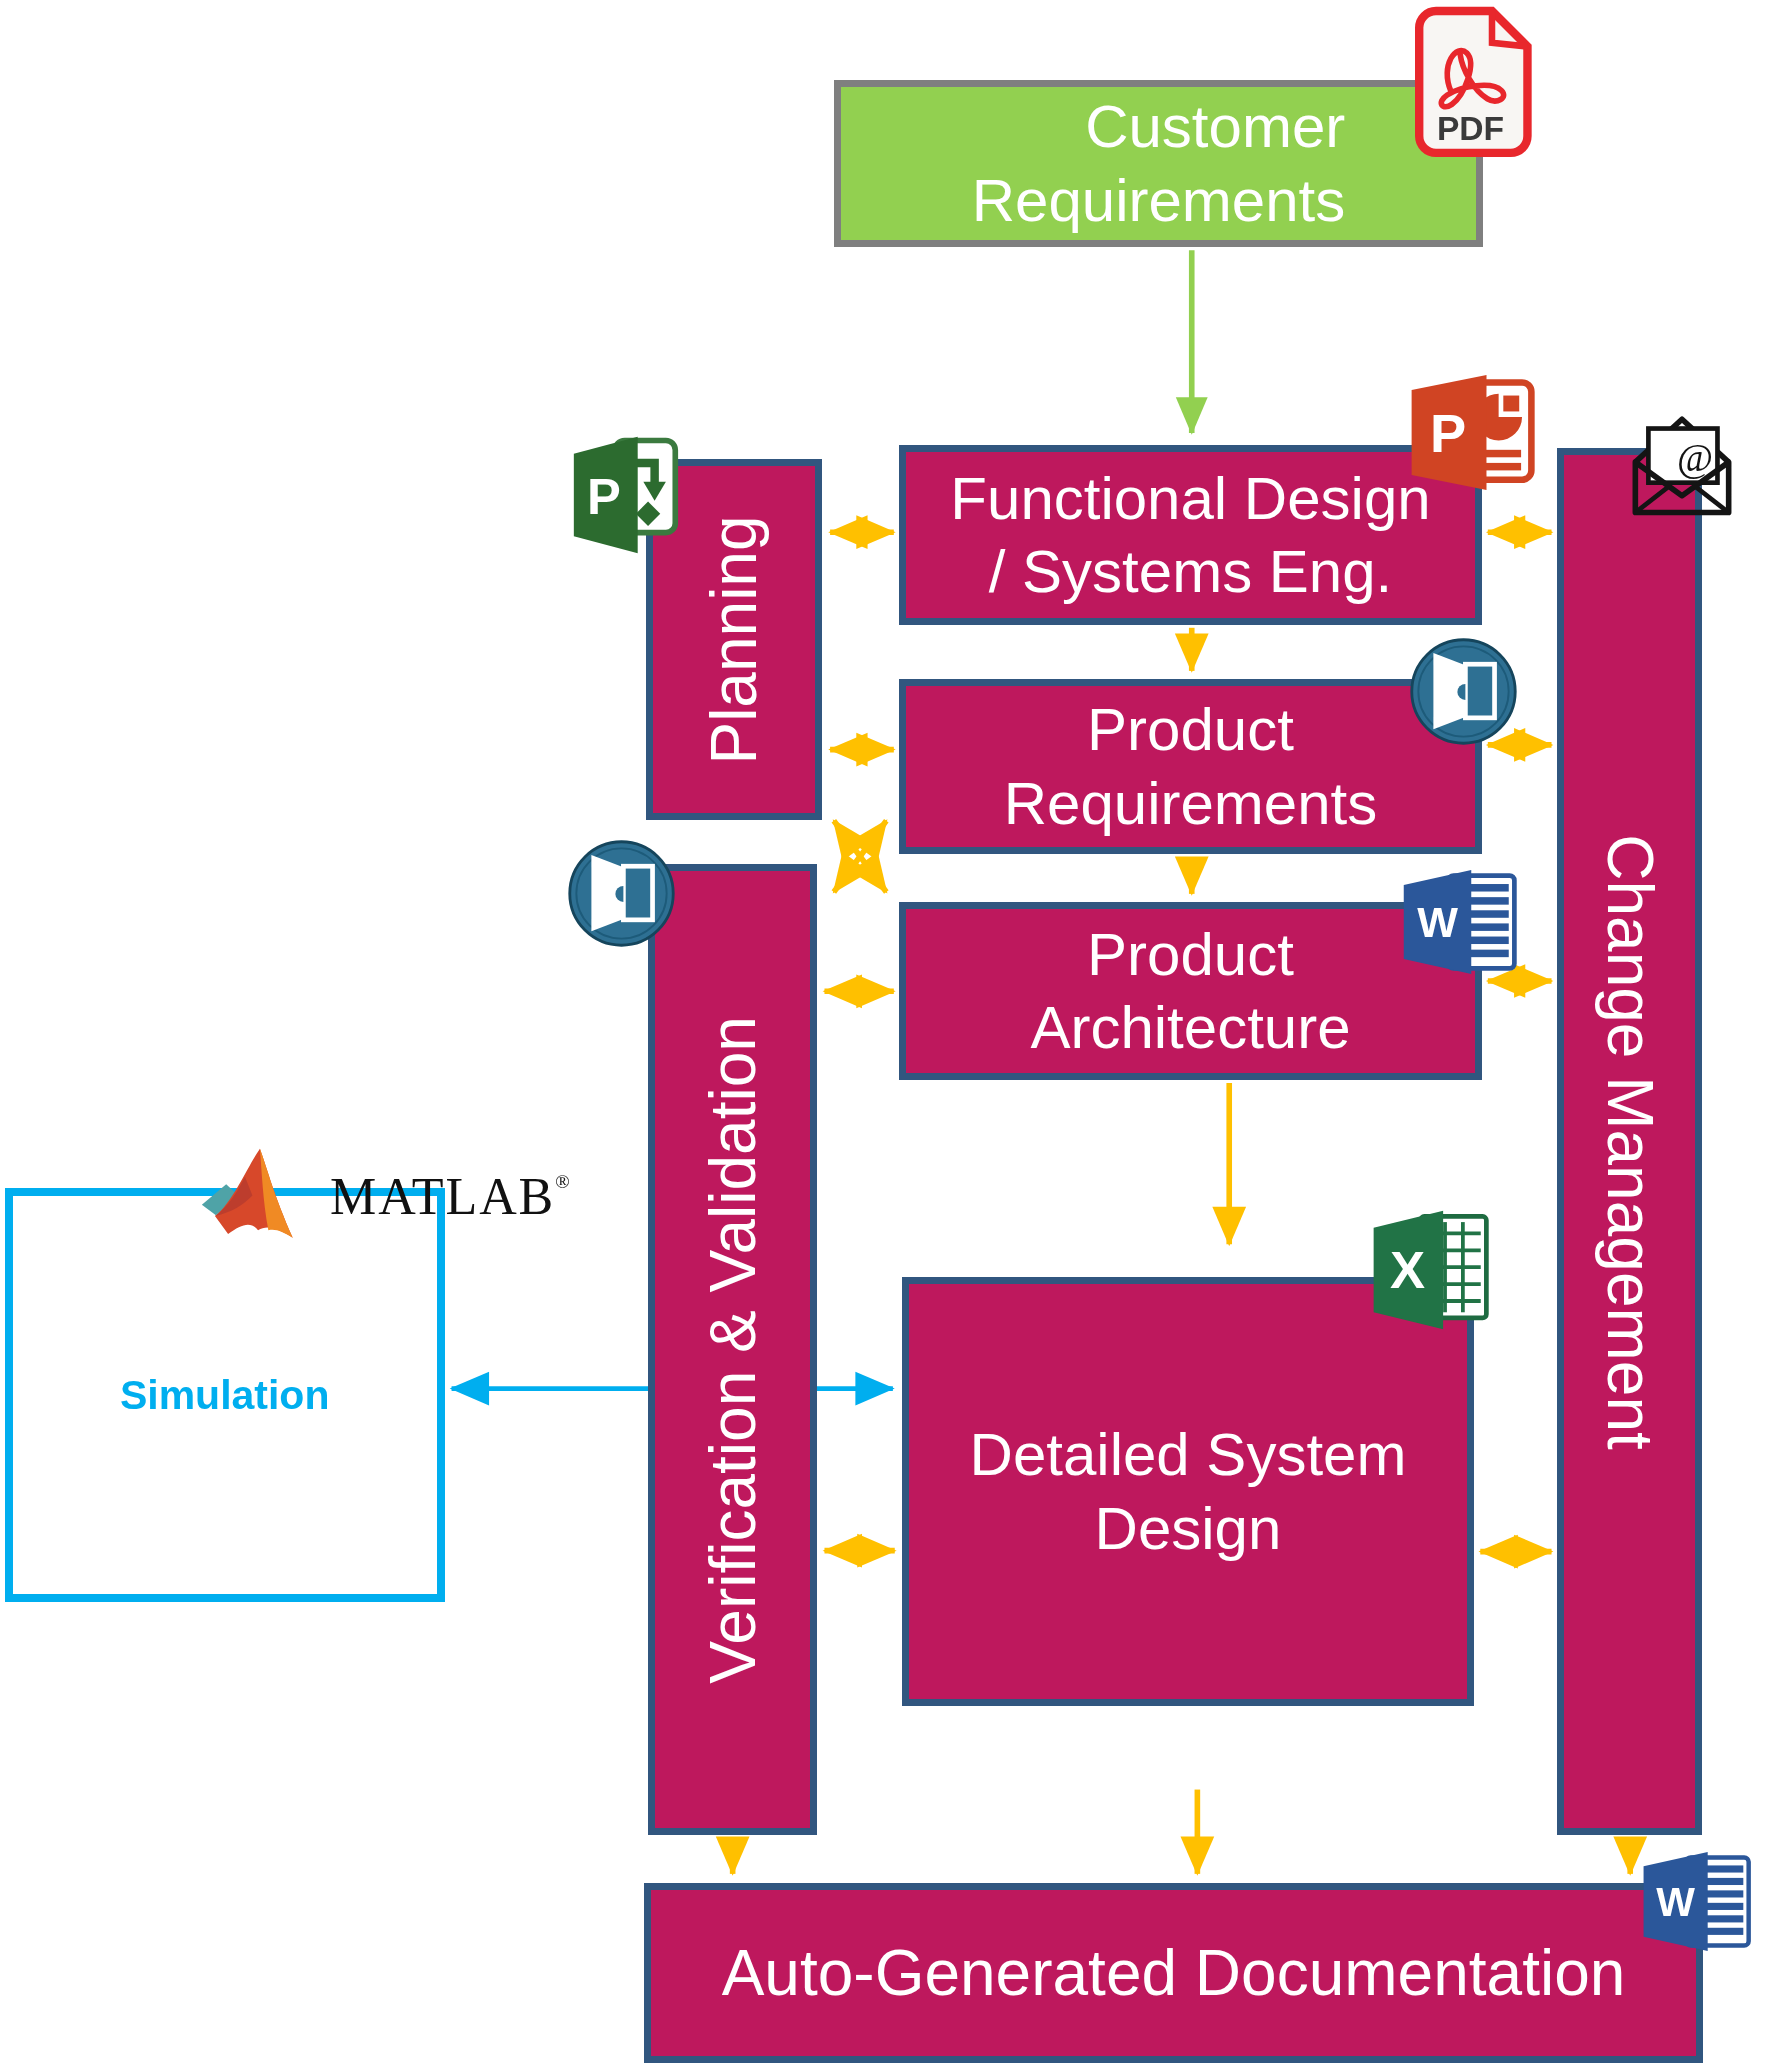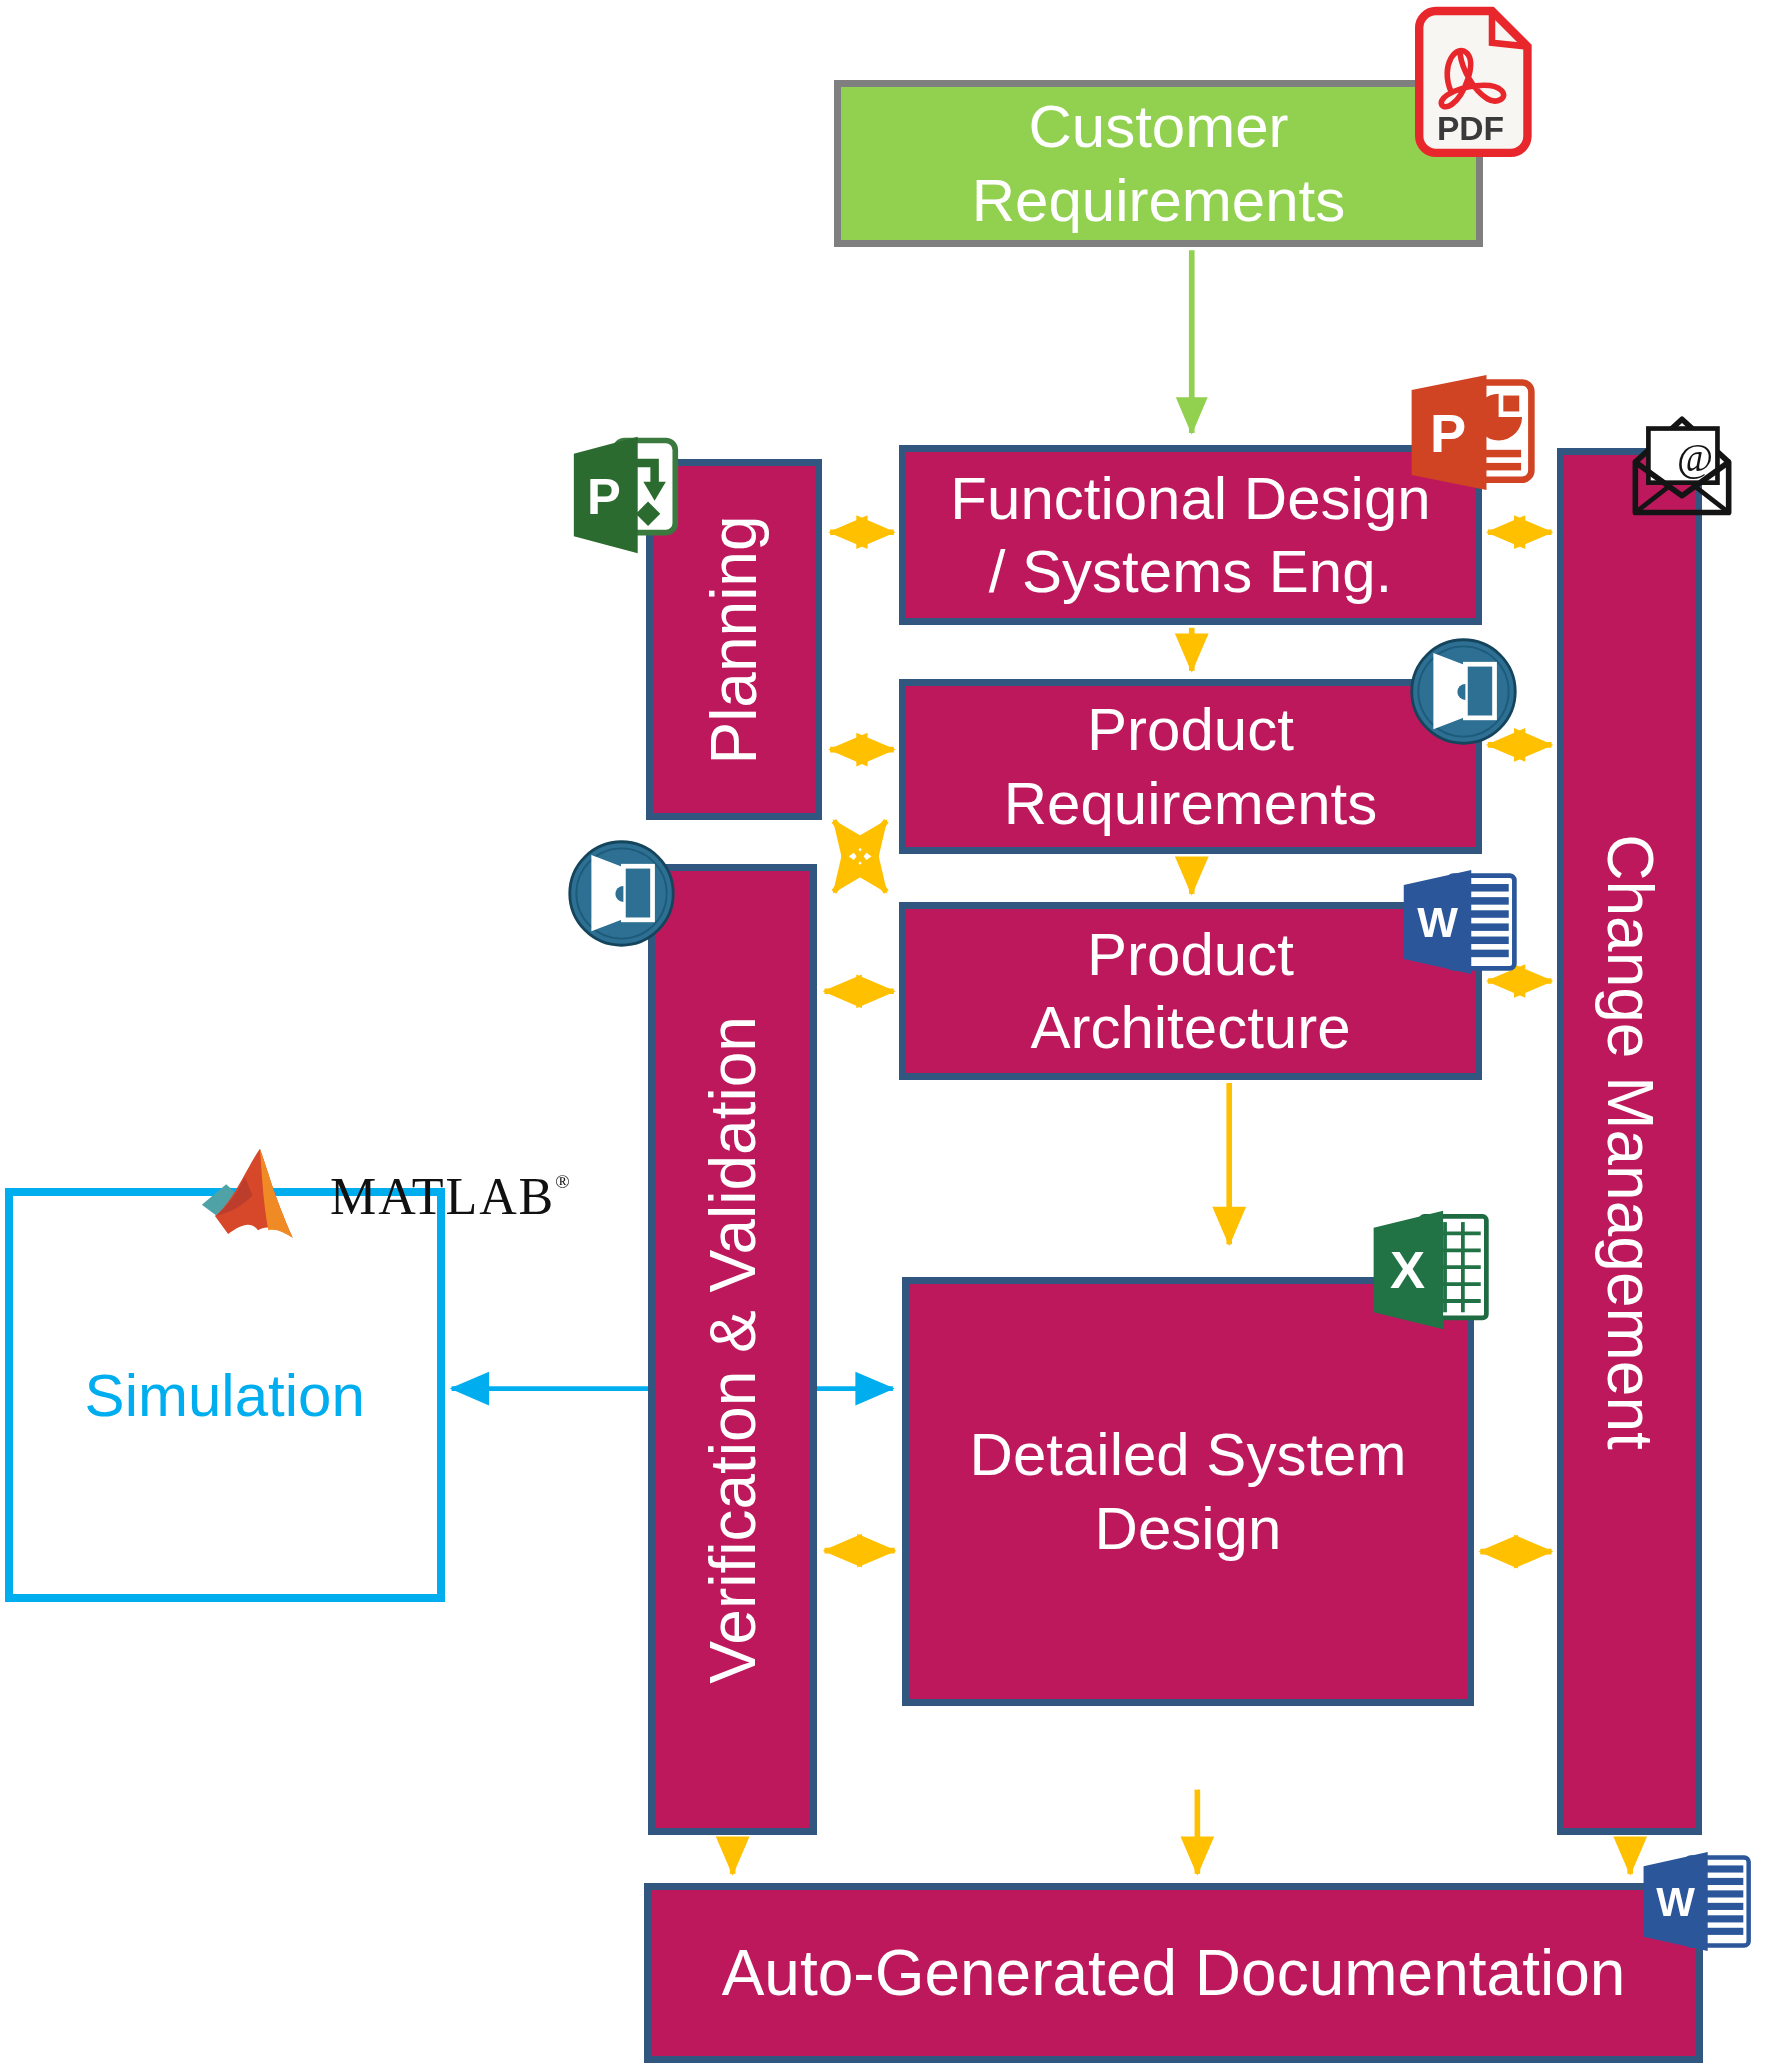--- a/index.html
+++ b/index.html
@@ -2,28 +2,28 @@
 <html style="font-size:15px"><head>
 <meta charset="utf-8">
 <style>
   html,body{margin:0;padding:0;background:#fff;}
   #canvas{position:relative;width:1767px;height:2066px;background:#fff;overflow:hidden;
           font-family:"Liberation Sans",sans-serif;}
   .layer{position:absolute;left:0;top:0;width:1767px;height:2066px;pointer-events:none;}
   .node{position:absolute;box-sizing:border-box;display:flex;align-items:center;justify-content:center;
         text-align:center;}
   .yellow{background:#be185d;border:7.5px solid #31567F;}
-  .green{background:#92D050;border:7.5px solid #7F7F7F;}
+  .green{background:#92D050;border:7.5px solid #7F7F7F;text-align:right;}
   .cyanbox{background:#fff;border:8.4px solid #00AEEF;}
   .label{color:#fff;font-size:60px;line-height:1.22;white-space:pre-line;}
   .vlabel{color:#fff;font-size:64px;white-space:nowrap;}
   .ccw .vlabel{transform:rotate(-90deg);}
   .cw  .vlabel{transform:rotate(90deg);}
   .autodoc-label{color:#fff;font-size:64px;white-space:nowrap;}
-  .sim-label{color:#00AEEF;font-size:60px;font-weight:normal;}
+  .sim-label{color:#00AEEF;font-size:41px;font-weight:bold;}
   .icon{position:absolute;}
   #matlab-text{position:absolute;left:305px;top:1167px;font-family:"Liberation Serif",serif;
                font-size:52px;color:#111;letter-spacing:1.9px;white-space:nowrap;margin-left:25px;}
   #matlab-text sup{font-size:19px;vertical-align:26px;}
 </style>
 </head>
 <body>
 
 <div id="canvas">
 

